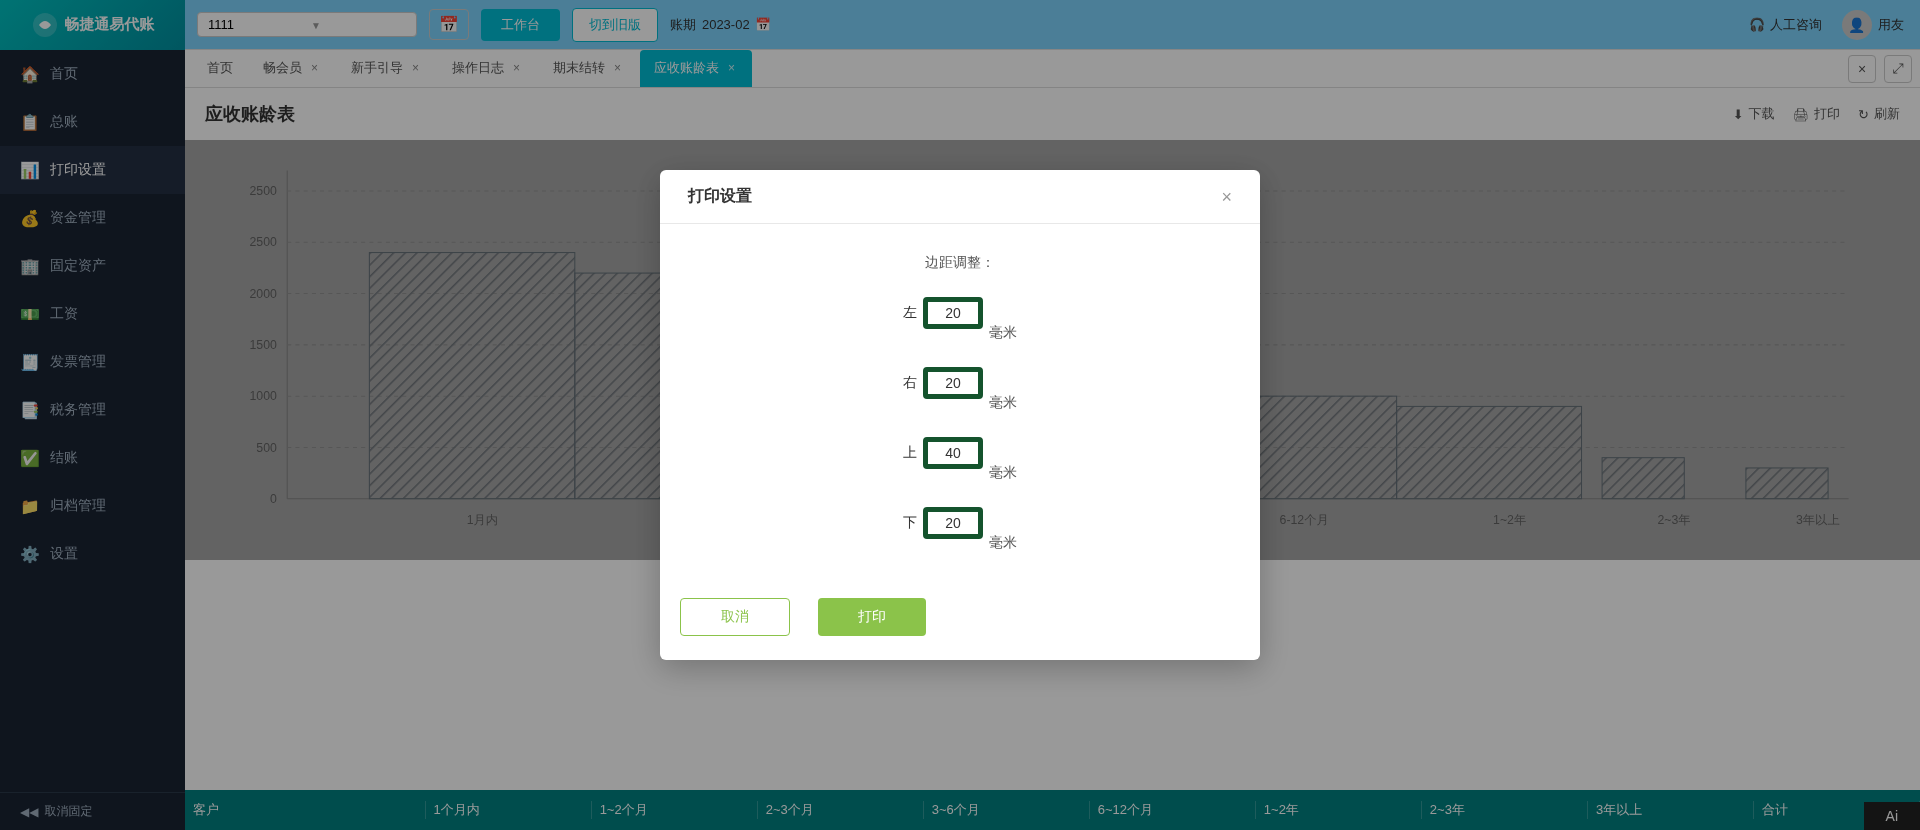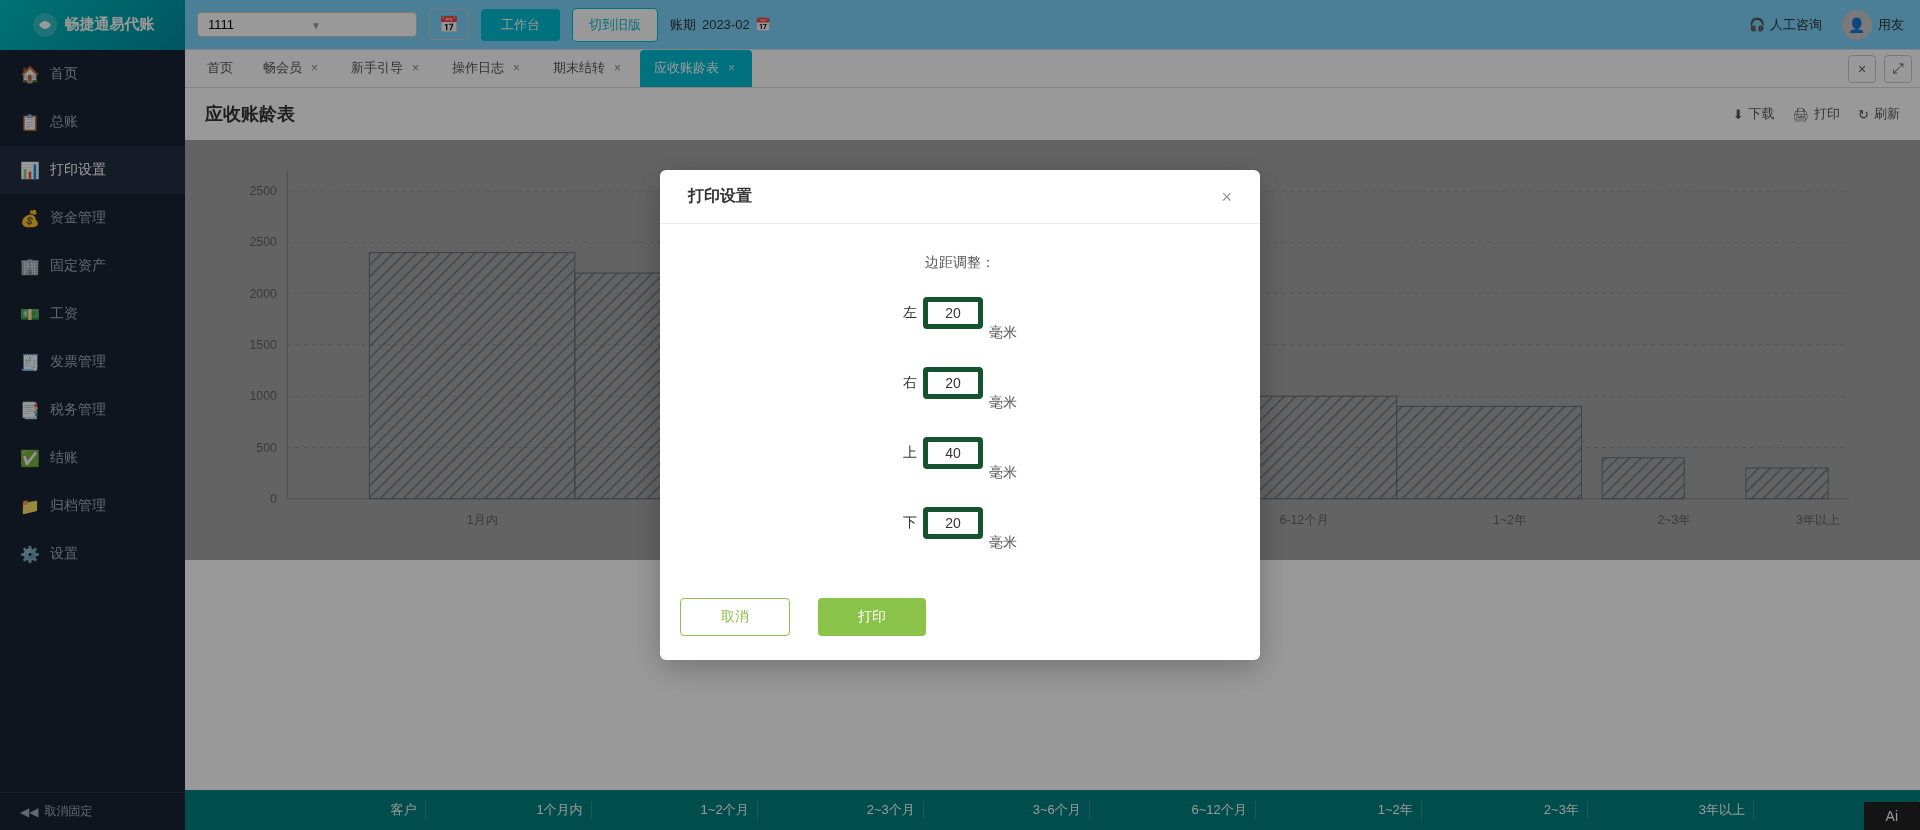--- a/index.html
+++ b/index.html
@@ -265,21 +265,21 @@
       left: 0;
       right: 0;
       height: 40px;
       background: #008080;
       display: flex;
       align-items: center;
       z-index: 6;
     }
     .table-header-cell {
       flex: 1;
-      text-align: right;
+      text-align: left;
       color: white;
       font-size: 13px;
       padding: 0 8px;
       border-right: 1px solid rgba(255,255,255,0.2);
     }
     .table-header-cell.wide { flex: 1.5; }
 
     
     .modal-overlay {
       position: fixed;

